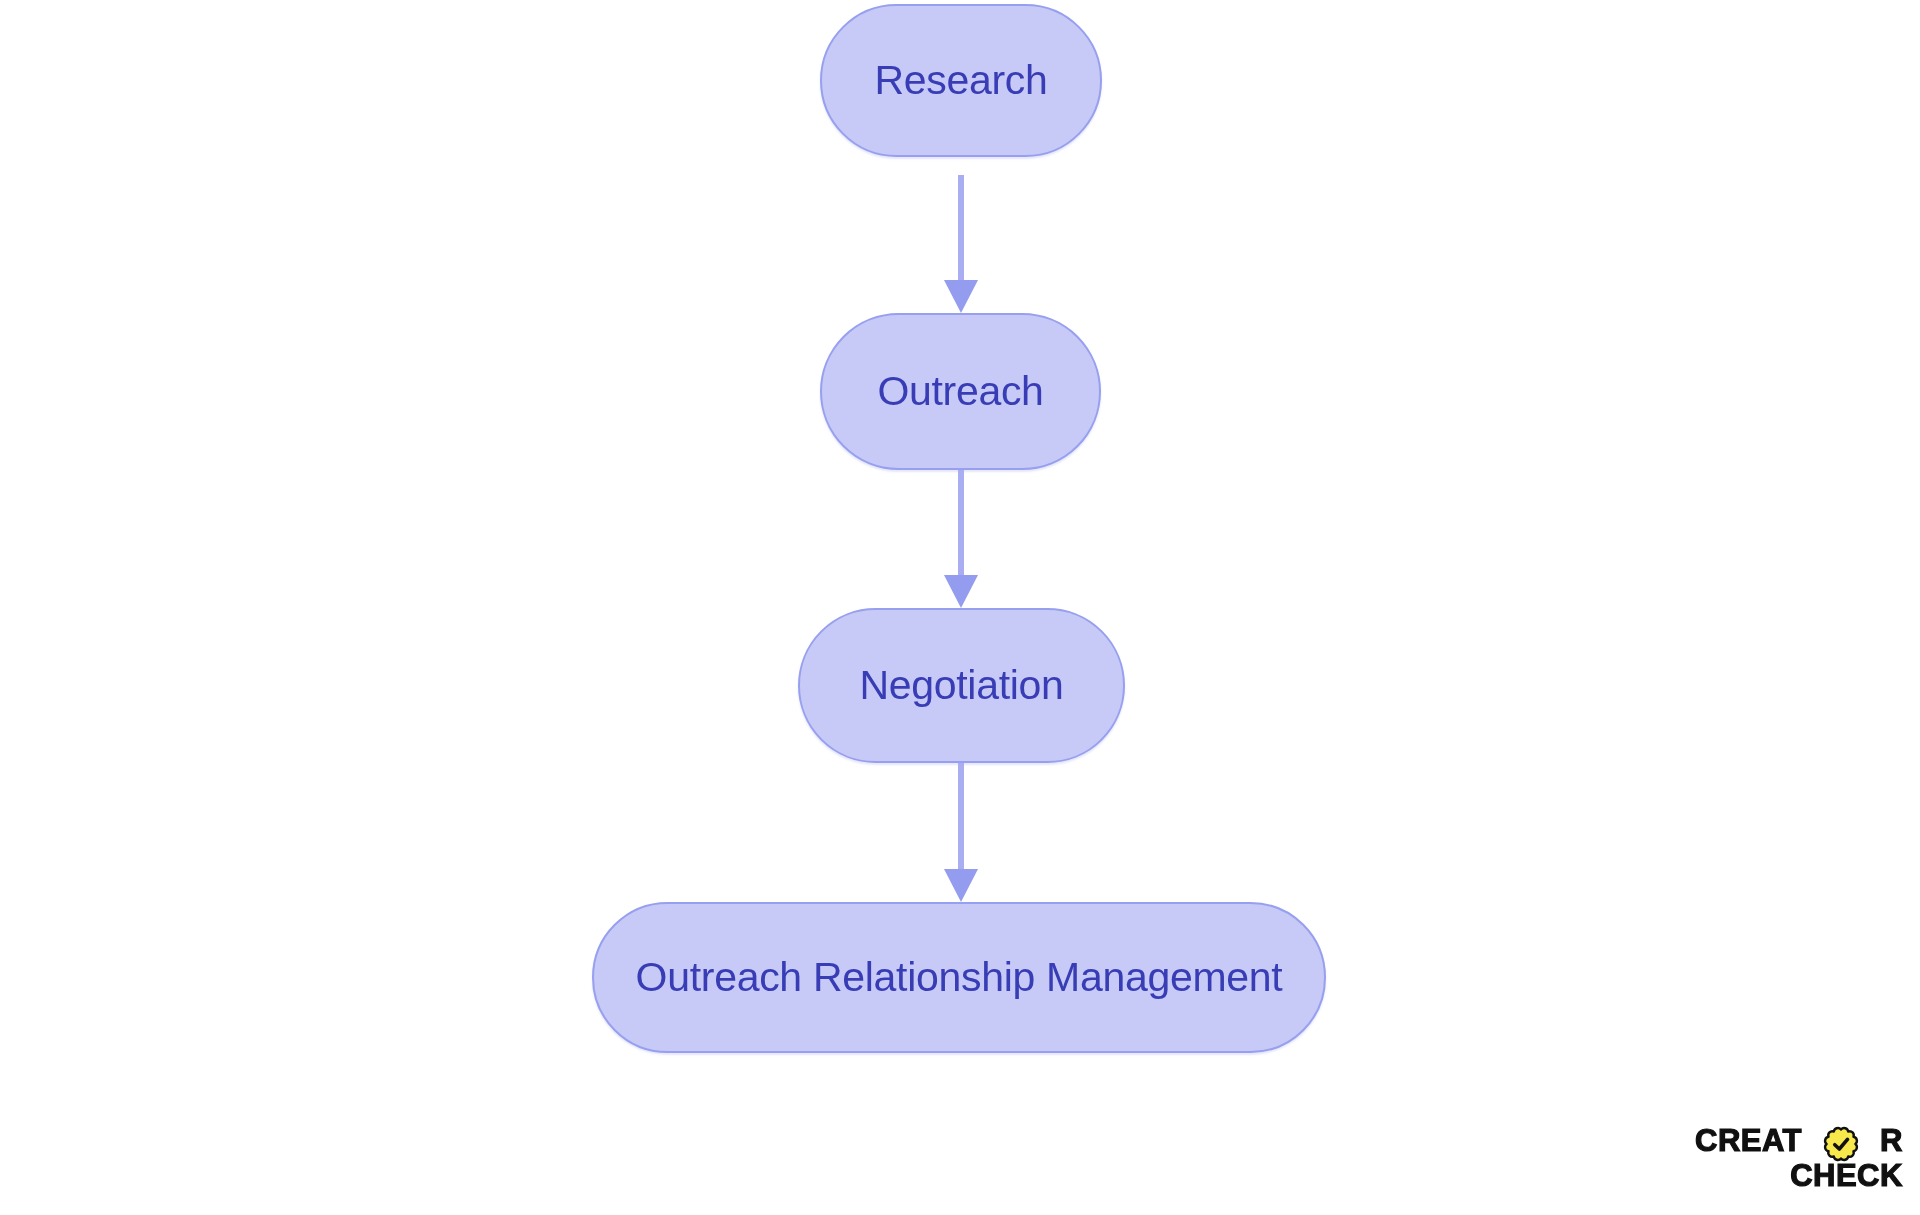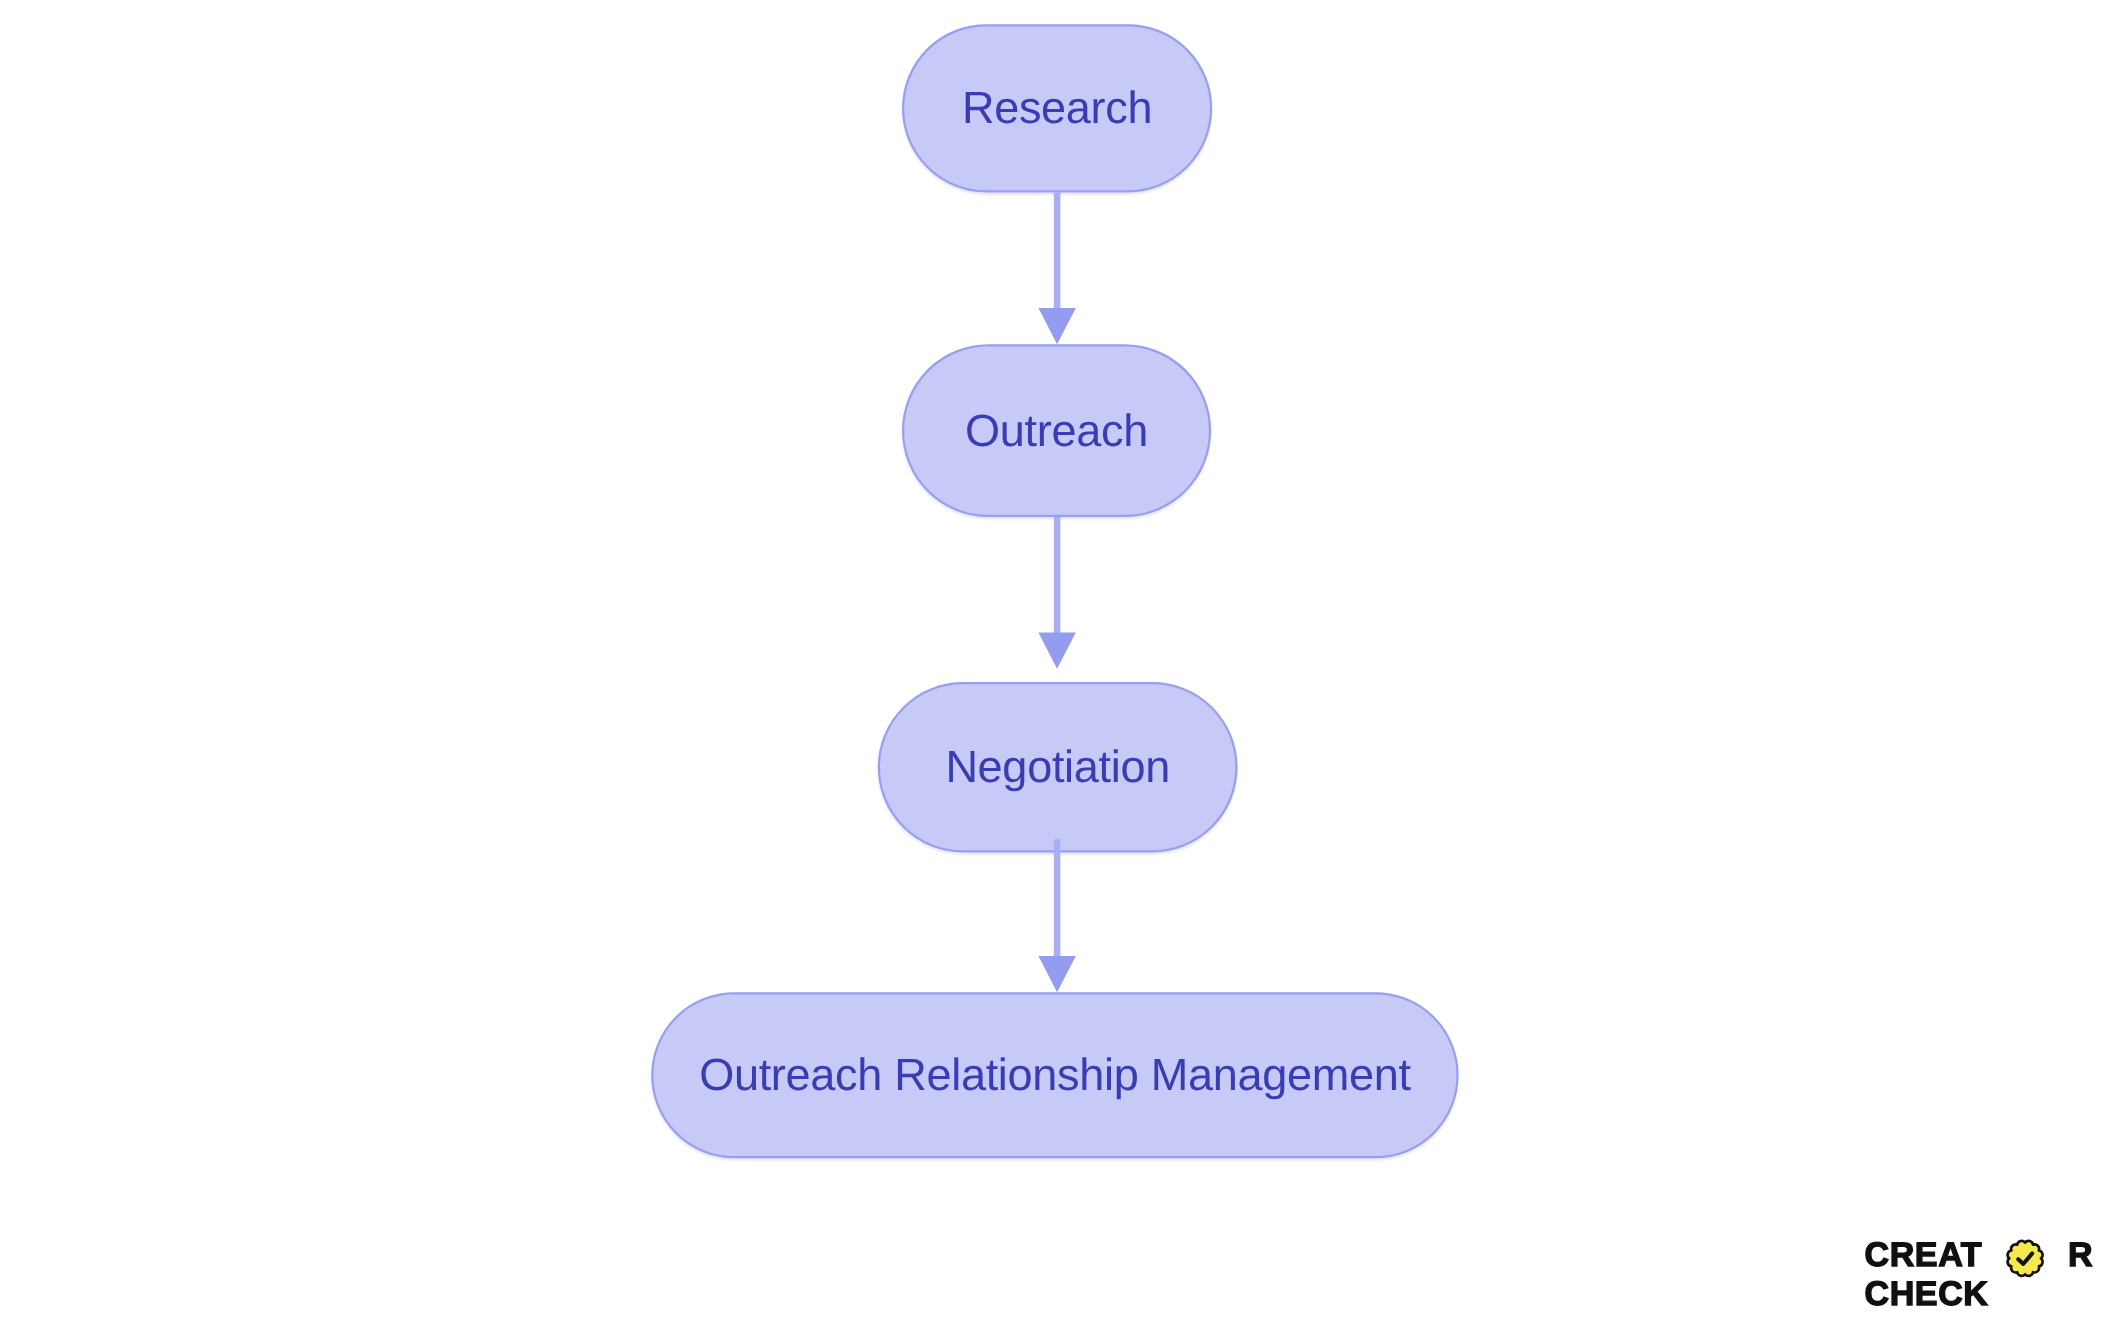--- a/index.html
+++ b/index.html
@@ -21,23 +21,23 @@
     display: flex;
     align-items: center;
     justify-content: center;
     color: #383db6;
     font-size: 41px;
     font-weight: 400;
     letter-spacing: -0.3px;
     white-space: nowrap;
     box-shadow: 0 2px 2px rgba(150, 156, 238, 0.25);
   }
-  .n1 { left: 820px; top: 22px;  width: 282px; height: 153px; }
+  .n1 { left: 820px; top: 4px;  width: 282px; height: 153px; }
   .n2 { left: 820px; top: 313px; width: 281px; height: 157px; justify-content: center; }
-  .n3 { left: 798px; top: 608px; width: 327px; height: 155px; margin-top: 12px; }
+  .n3 { left: 798px; top: 608px; width: 327px; height: 155px; }
   .n4 { left: 592px; top: 902px; width: 734px; height: 151px; }
 
   
   .conn-line {
     position: absolute;
     left: 958px;
     width: 6px;
     background: #a9aef2;
   }
   .l1 { top: 175px; height: 107px; }
@@ -73,21 +73,21 @@
     align-items: center;
     gap: 23px;
   }
   .logo-badge {
     width: 36px;
     height: 36px;
     margin: 0 -2px;
     transform: translateY(4px);
     flex: 0 0 auto;
   }
-  .logo-line2 { margin-top: 2px; }
+  .logo-line2 { margin-top: 2px; text-align: right; }
 </style>
 </head>
 <body>
 
 <div class="stage">
 
   <div class="node n1">
     <span>Research</span>
   </div>
   <div class="node n2">

